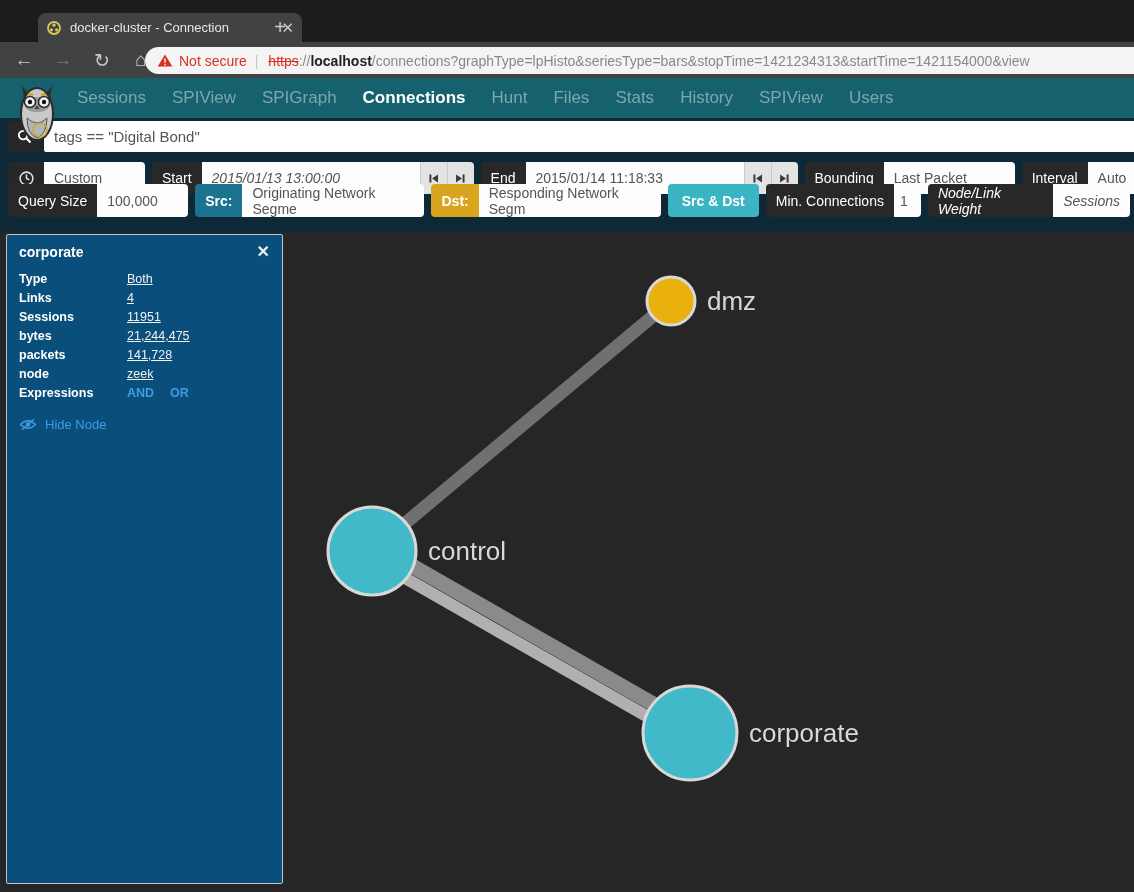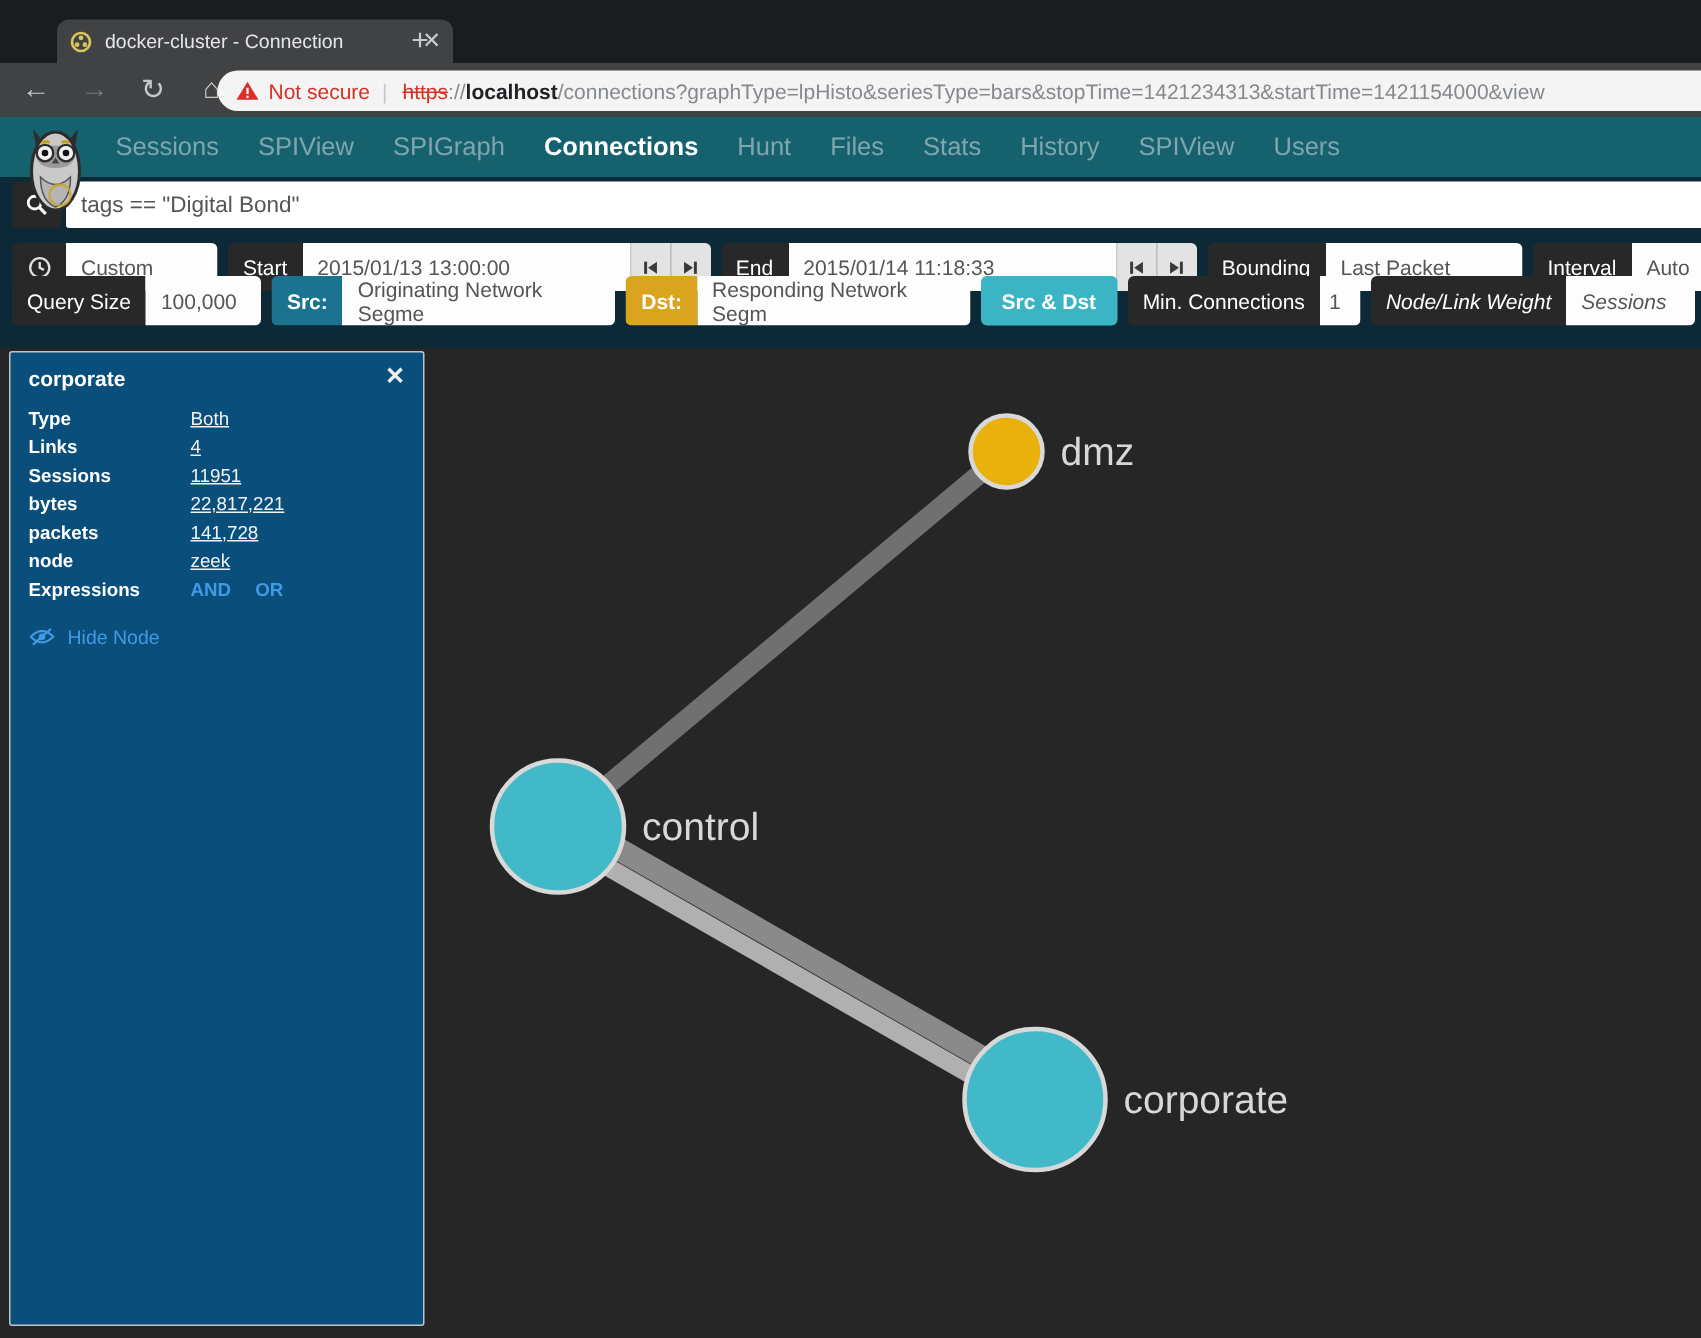--- a/index.html
+++ b/index.html
@@ -171,21 +171,21 @@
           <svg width="17" height="17" viewBox="0 0 24 24">
             <circle cx="12" cy="12" r="9" fill="none" stroke="#e0e0e0" stroke-width="2.2"></circle>
             <path d="M12 6.5 V12 L16 14" fill="none" stroke="#e0e0e0" stroke-width="2.2"></path>
           </svg>
         </span>
       </div>
       <div class="val" style="width:101px;">Custom</div>
     </div>
     <div class="grp">
       <div class="lbl-dark">Start</div>
-      <input class="val" style="width: 218px;" value="2015/01/13 13:00:00">
+      <input class="val" style="width: 218px; font-style: italic;" value="2015/01/13 13:00:00">
       <div class="skip">
         <svg width="13" height="13" viewBox="0 0 16 16">
             <rect x="3" y="3" width="2.4" height="10" fill="#3a3a3a"></rect>
             <path d="M13.5 3 L6.2 8 L13.5 13 Z" fill="#3a3a3a"></path>
           </svg>
       </div>
       <div class="skip">
         <svg width="13" height="13" viewBox="0 0 16 16">
             <rect x="10.6" y="3" width="2.4" height="10" fill="#3a3a3a"></rect>
             <path d="M2.5 3 L9.8 8 L2.5 13 Z" fill="#3a3a3a"></path>
@@ -215,21 +215,21 @@
     <div class="grp">
       <div class="lbl-dark">Interval</div>
       <div class="val" style="width:67px;">Auto</div>
     </div>
 
   </div>
 
   <div class="row row-tool">
     <div class="grp">
       <div class="lbl-dark">Query Size</div>
-      <div class="val" style="width:77px;">100,000</div>
+      <div class="val" style="width:91px;">100,000</div>
     </div>
     <div class="grp">
       <div class="lbl-src">Src:</div>
       <div class="val" style="width:182px;">Originating Network Segme</div>
     </div>
     <div class="grp">
       <div class="lbl-dst">Dst:</div>
       <div class="val" style="width:182px;">Responding Network Segm</div>
     </div>
     <div class="btn-srcdst">Src &amp; Dst</div>
@@ -269,21 +269,21 @@
     <div class="prow">
       <span class="pl">Links</span>
       <span class="pv">4</span>
     </div>
     <div class="prow">
       <span class="pl">Sessions</span>
       <span class="pv">11951</span>
     </div>
     <div class="prow">
       <span class="pl">bytes</span>
-      <span class="pv">22,817,221</span>
+      <span class="pv">21,244,475</span>
     </div>
     <div class="prow">
       <span class="pl">packets</span>
       <span class="pv">141,728</span>
     </div>
     <div class="prow">
       <span class="pl">node</span>
       <span class="pv">zeek</span>
     </div>
     <div class="prow">

